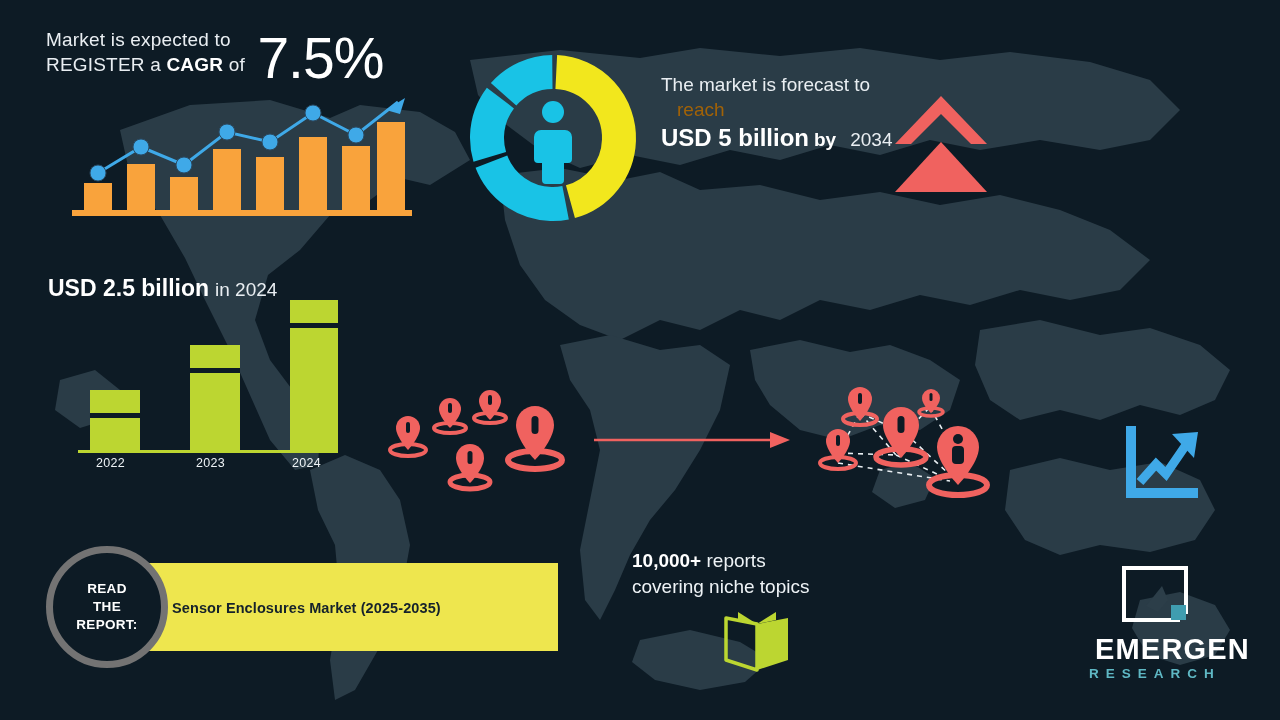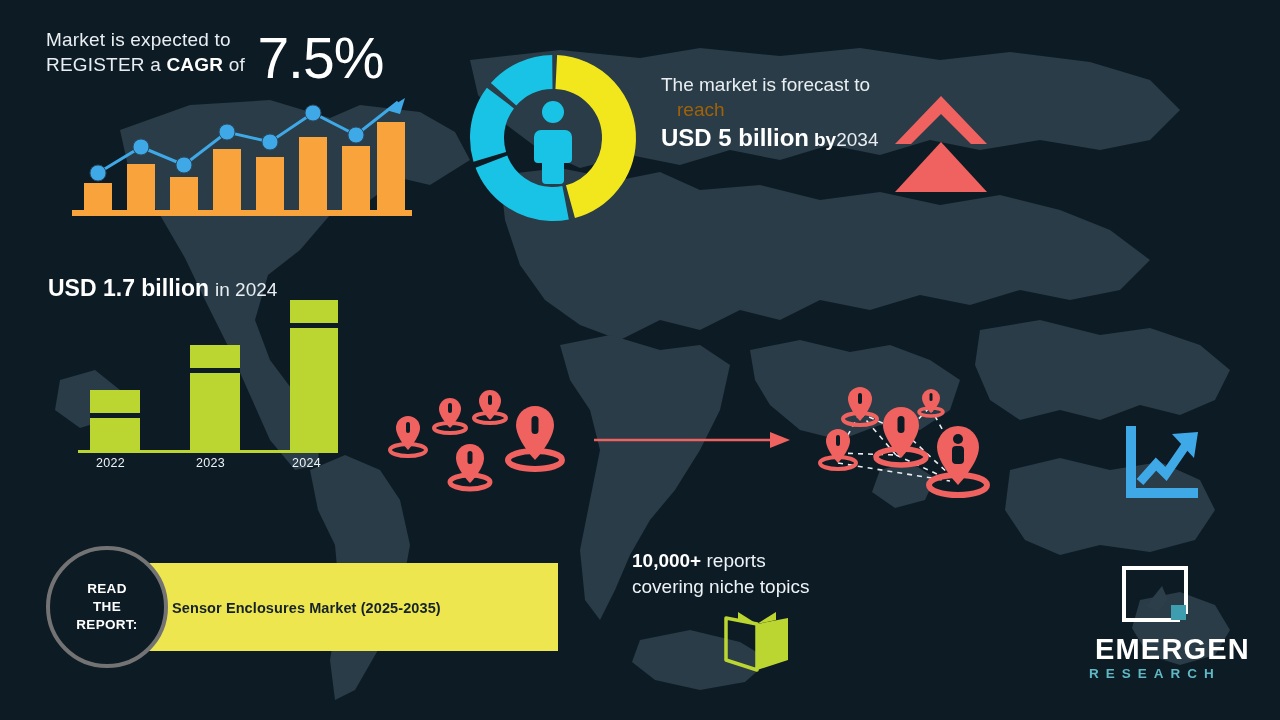--- a/index.html
+++ b/index.html
@@ -28,21 +28,21 @@
 
   
   #donut{left:463px;top:48px;width:180px;height:180px;}
 
   
   #forecast-block{left:661px;top:72px;width:320px;}
   #forecast-l1{font-size:19px;line-height:25px;color:#e9eef2;}
   #forecast-l2{margin-top:2px;}
   #forecast-amount{font-size:24px;font-weight:700;color:#fff;}
   #forecast-by{font-size:19px;font-weight:700;color:#fff;margin-left:5px;}
-  #forecast-year{font-size:19px;color:#e9eef2;margin-left:0;}
+  #forecast-year{font-size:19px;color:#e9eef2;margin-left:14px;}
 
   
   #chevrons{left:893px;top:92px;width:96px;height:104px;}
 
   
   #fragmented{left:534px;top:236px;width:680px;font-size:16.5px;line-height:23px;color:#e9eef2;}
 
   
   #valued-block{left:48px;top:272px;width:300px;}
   #valued-l1{font-size:17px;line-height:22px;color:#e9eef2;}
@@ -58,21 +58,21 @@
   #pins-left{left:380px;top:388px;width:190px;height:110px;}
   #pins-right{left:800px;top:385px;width:210px;height:115px;}
   #flow-arrow{left:592px;top:428px;width:200px;height:24px;}
 
   
   #growth-icon{left:1120px;top:424px;width:84px;height:82px;}
 
   
   #report-band{left:106px;top:563px;width:452px;height:88px;background:#eee64e;}
   #report-circle{left:46px;top:546px;width:122px;height:122px;border-radius:50%;
-                 background:#0d1b25;border:4px solid #737373;box-sizing:border-box;
+                 background:#0d1b25;border:7px solid #737373;box-sizing:border-box;
                  display:flex;align-items:center;justify-content:center;}
   #report-circle-text{font-size:13.5px;font-weight:700;line-height:18px;text-align:center;color:#ffffff;letter-spacing:.3px;}
   #report-title{left:172px;top:600px;width:380px;font-size:14.5px;font-weight:700;color:#15222b;letter-spacing:.1px;}
 
   
   #reports-block{left:632px;top:548px;width:280px;font-size:19px;line-height:26px;color:#eef3f6;}
   #reports-count{font-weight:700;color:#ffffff;}
   #book-icon{left:722px;top:610px;width:70px;height:62px;}
 
   
@@ -164,21 +164,21 @@
   </div>
 
   <svg class="layer" id="chevrons" viewBox="0 0 96 104">
     <path d="M48 4 L94 52 L78 52 L48 22 L18 52 L2 52 Z" fill="#f0625f"></path>
     <path d="M48 50 L94 100 L2 100 Z" fill="#f0625f"></path>
   </svg>
 
 
   <div class="layer" id="valued-block">
     <div id="valued-l2">
-      <span id="valued-amount">USD 1.7 billion</span><span id="valued-in">in 2024</span>
+      <span id="valued-amount">USD 2.5 billion</span><span id="valued-in">in 2024</span>
     </div>
   </div>
 
   <div class="layer" id="green-chart">
     <svg width="260" height="160" viewBox="0 0 260 160" style="position:absolute;left:0;top:0;">
       <g fill="#bcd631">
         <rect x="12" y="95" width="50" height="60"></rect>
         <rect x="112" y="50" width="50" height="105"></rect>
         <rect x="212" y="5" width="50" height="150"></rect>
       </g>

